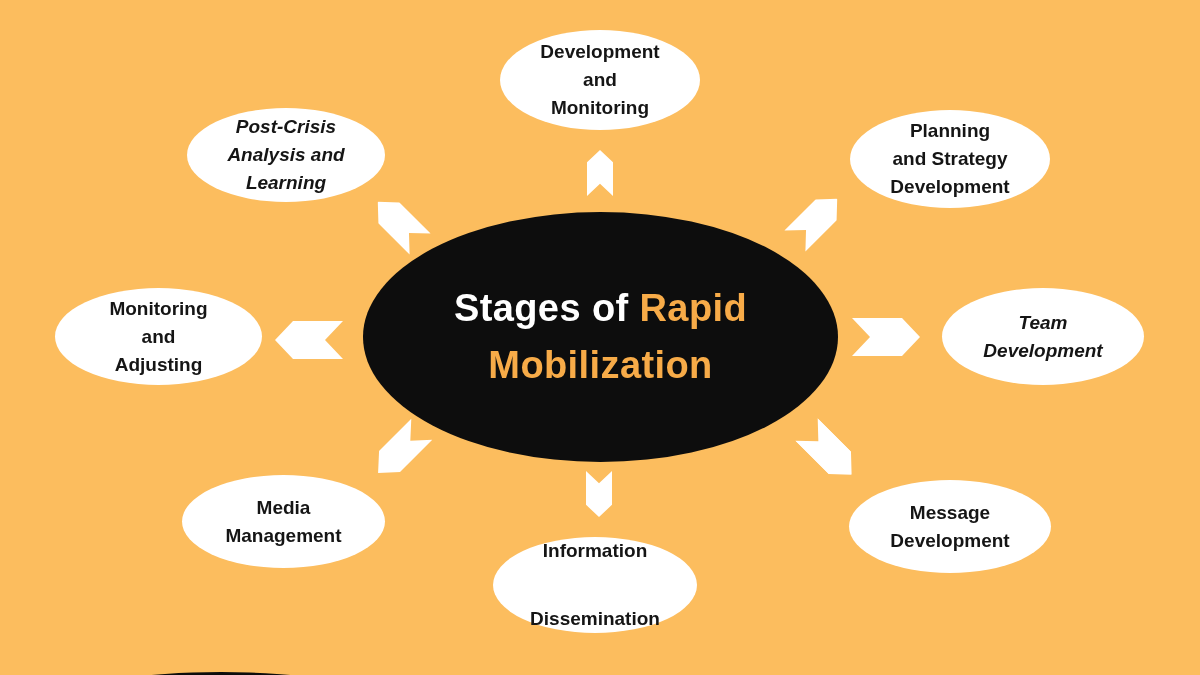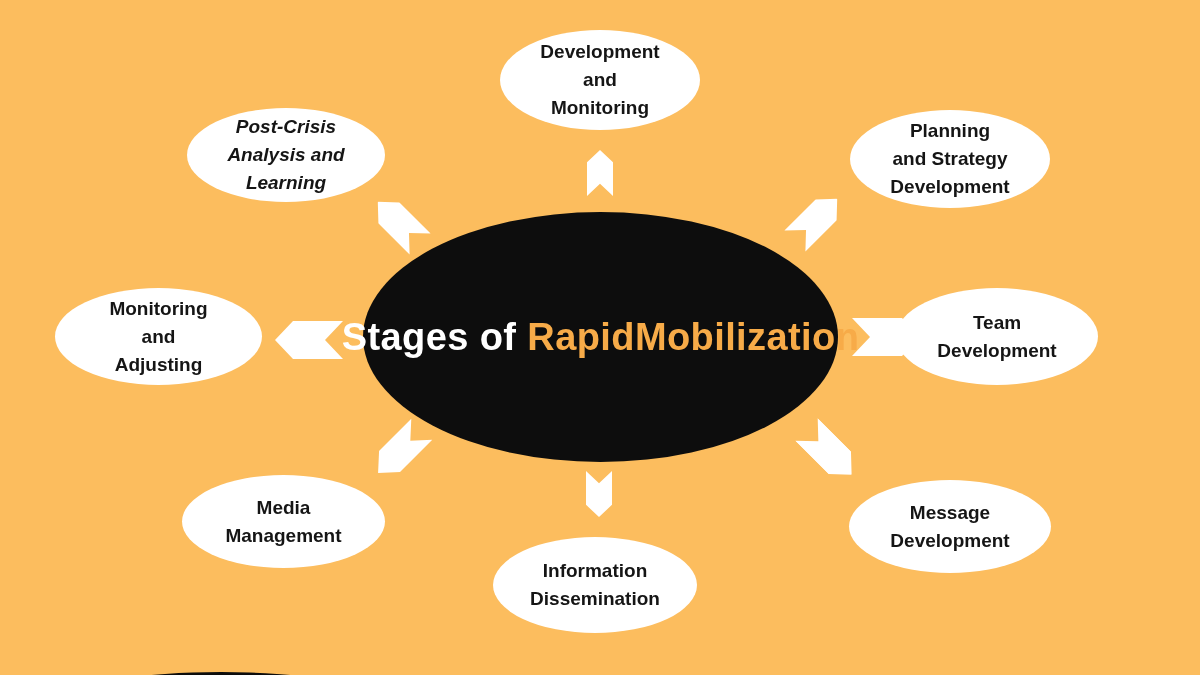--- a/index.html
+++ b/index.html
@@ -12,21 +12,21 @@
   }
   .canvas { position: absolute; inset: 0; }
 
   
   .center-ellipse {
     position: absolute;
     left: 363px; top: 212px;
     width: 475px; height: 250px;
     background: var(--center-fill, #0D0D0D);
     border-radius: 50%;
-    display: flex; flex-direction: row;
+    display: flex; flex-direction: column;
     align-items: center; justify-content: center;
     text-align: center;
   }
   .center-line {
     font-size: 38px;
     line-height: 57px;
     font-weight: bold;
     letter-spacing: 0.4px;
     color: #FFFFFF;
     white-space: nowrap;
@@ -43,23 +43,23 @@
     text-align: center;
     color: var(--node-text, #151515);
     font-weight: bold;
     font-size: 19px;
     line-height: 28px;
   }
   .node div { white-space: nowrap; }
 
   .n-assessment  { left: 500px; top: 30px;  width: 200px; height: 100px; }
   .n-planning    { left: 850px; top: 110px; width: 200px; height: 98px; }
-  .n-team        { left: 896px; top: 288px; width: 202px; height: 97px; }
+  .n-team        { left: 942px; top: 288px; width: 202px; height: 97px; font-style: italic; }
   .n-message     { left: 849px; top: 480px; width: 202px; height: 93px; }
-  .n-information { left: 493px; top: 537px; width: 204px; height: 96px; }
+  .n-information { left: 493px; top: 537px; width: 204px; height: 96px; justify-content: space-between; }
   .n-media       { left: 182px; top: 475px; width: 203px; height: 93px; }
   .n-monitoring  { left: 55px;  top: 288px; width: 207px; height: 97px; }
   .n-postcrisis  { left: 187px; top: 108px; width: 198px; height: 94px; font-style: italic; }
 
   
   .arrow { position: absolute; display: block; }
   .arrow polygon { fill: var(--arrow, #FFFFFF); }
   .a-up         { left: 577px; top: 160px; transform: rotate(-90deg); }
   .a-up-right   { left: 786px; top: 205px; transform: rotate(-45deg); }
   .a-right      { left: 852px; top: 318px; }

